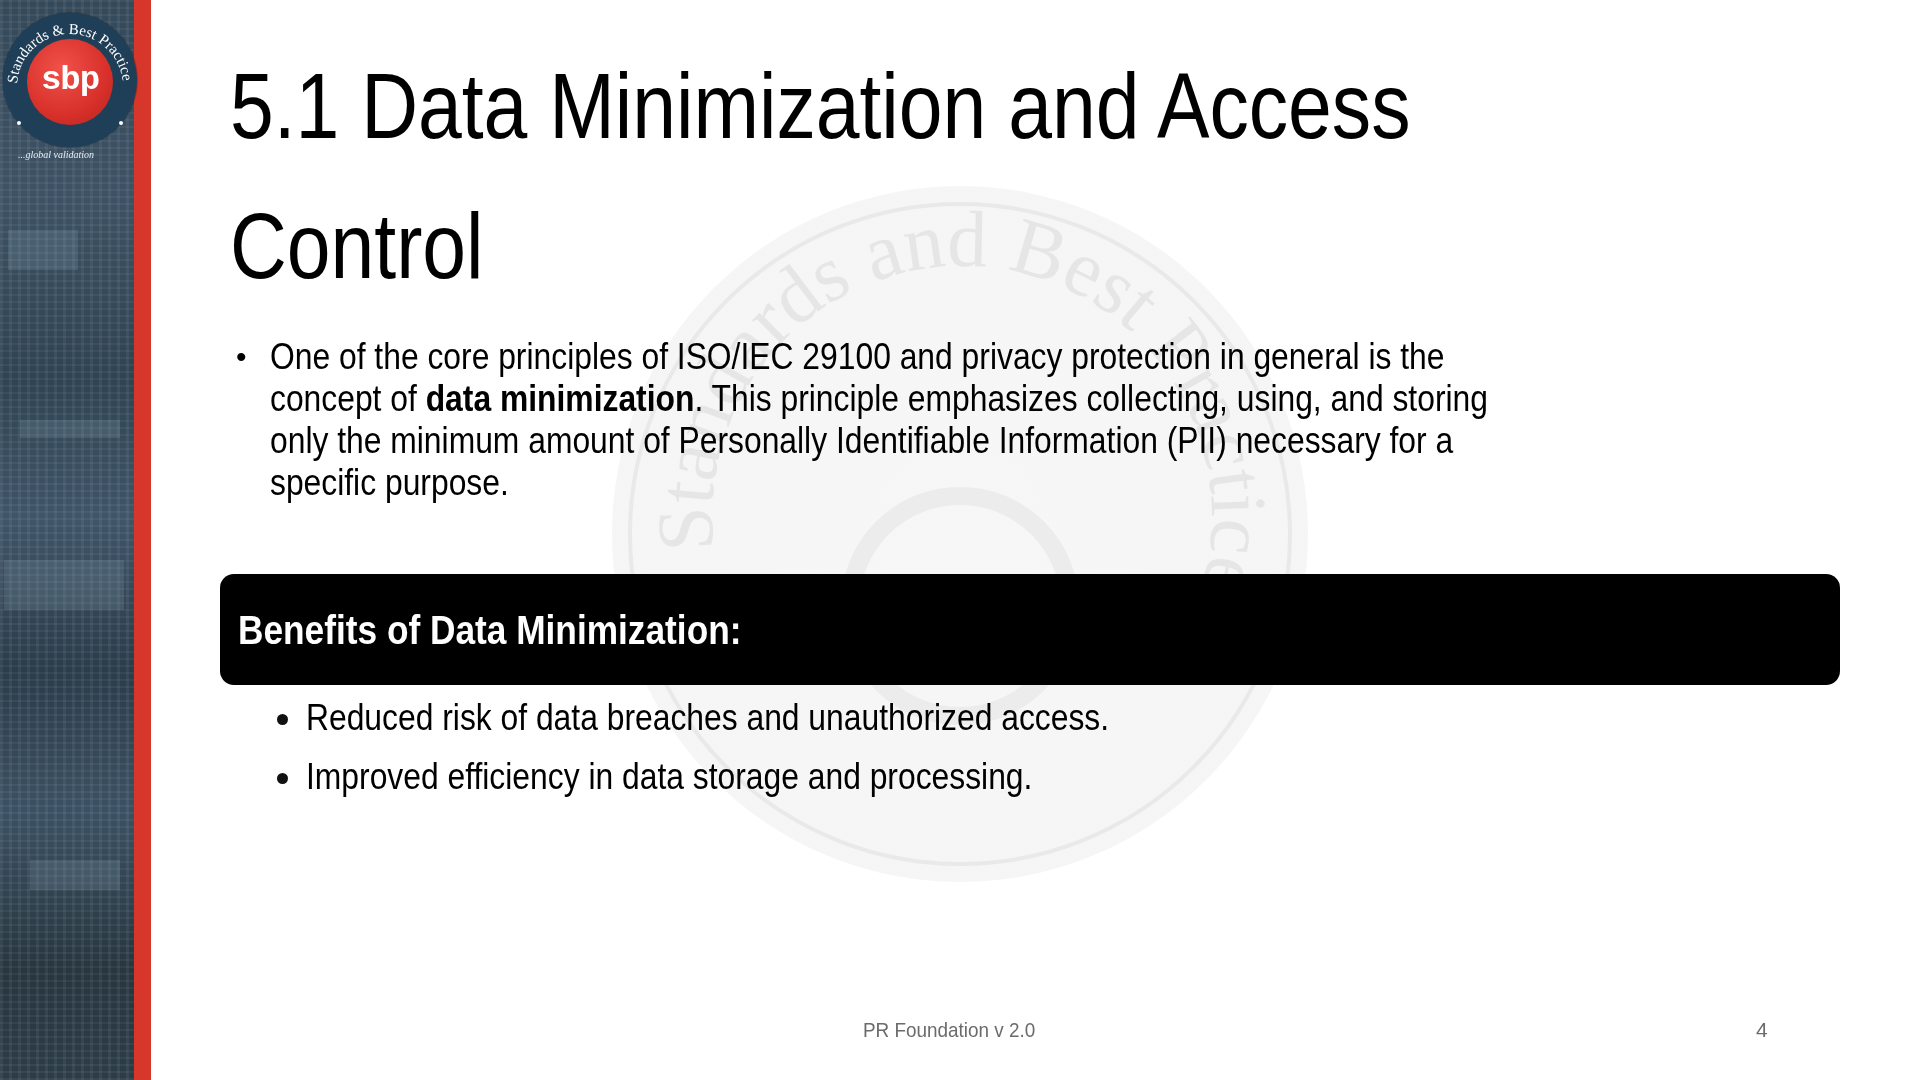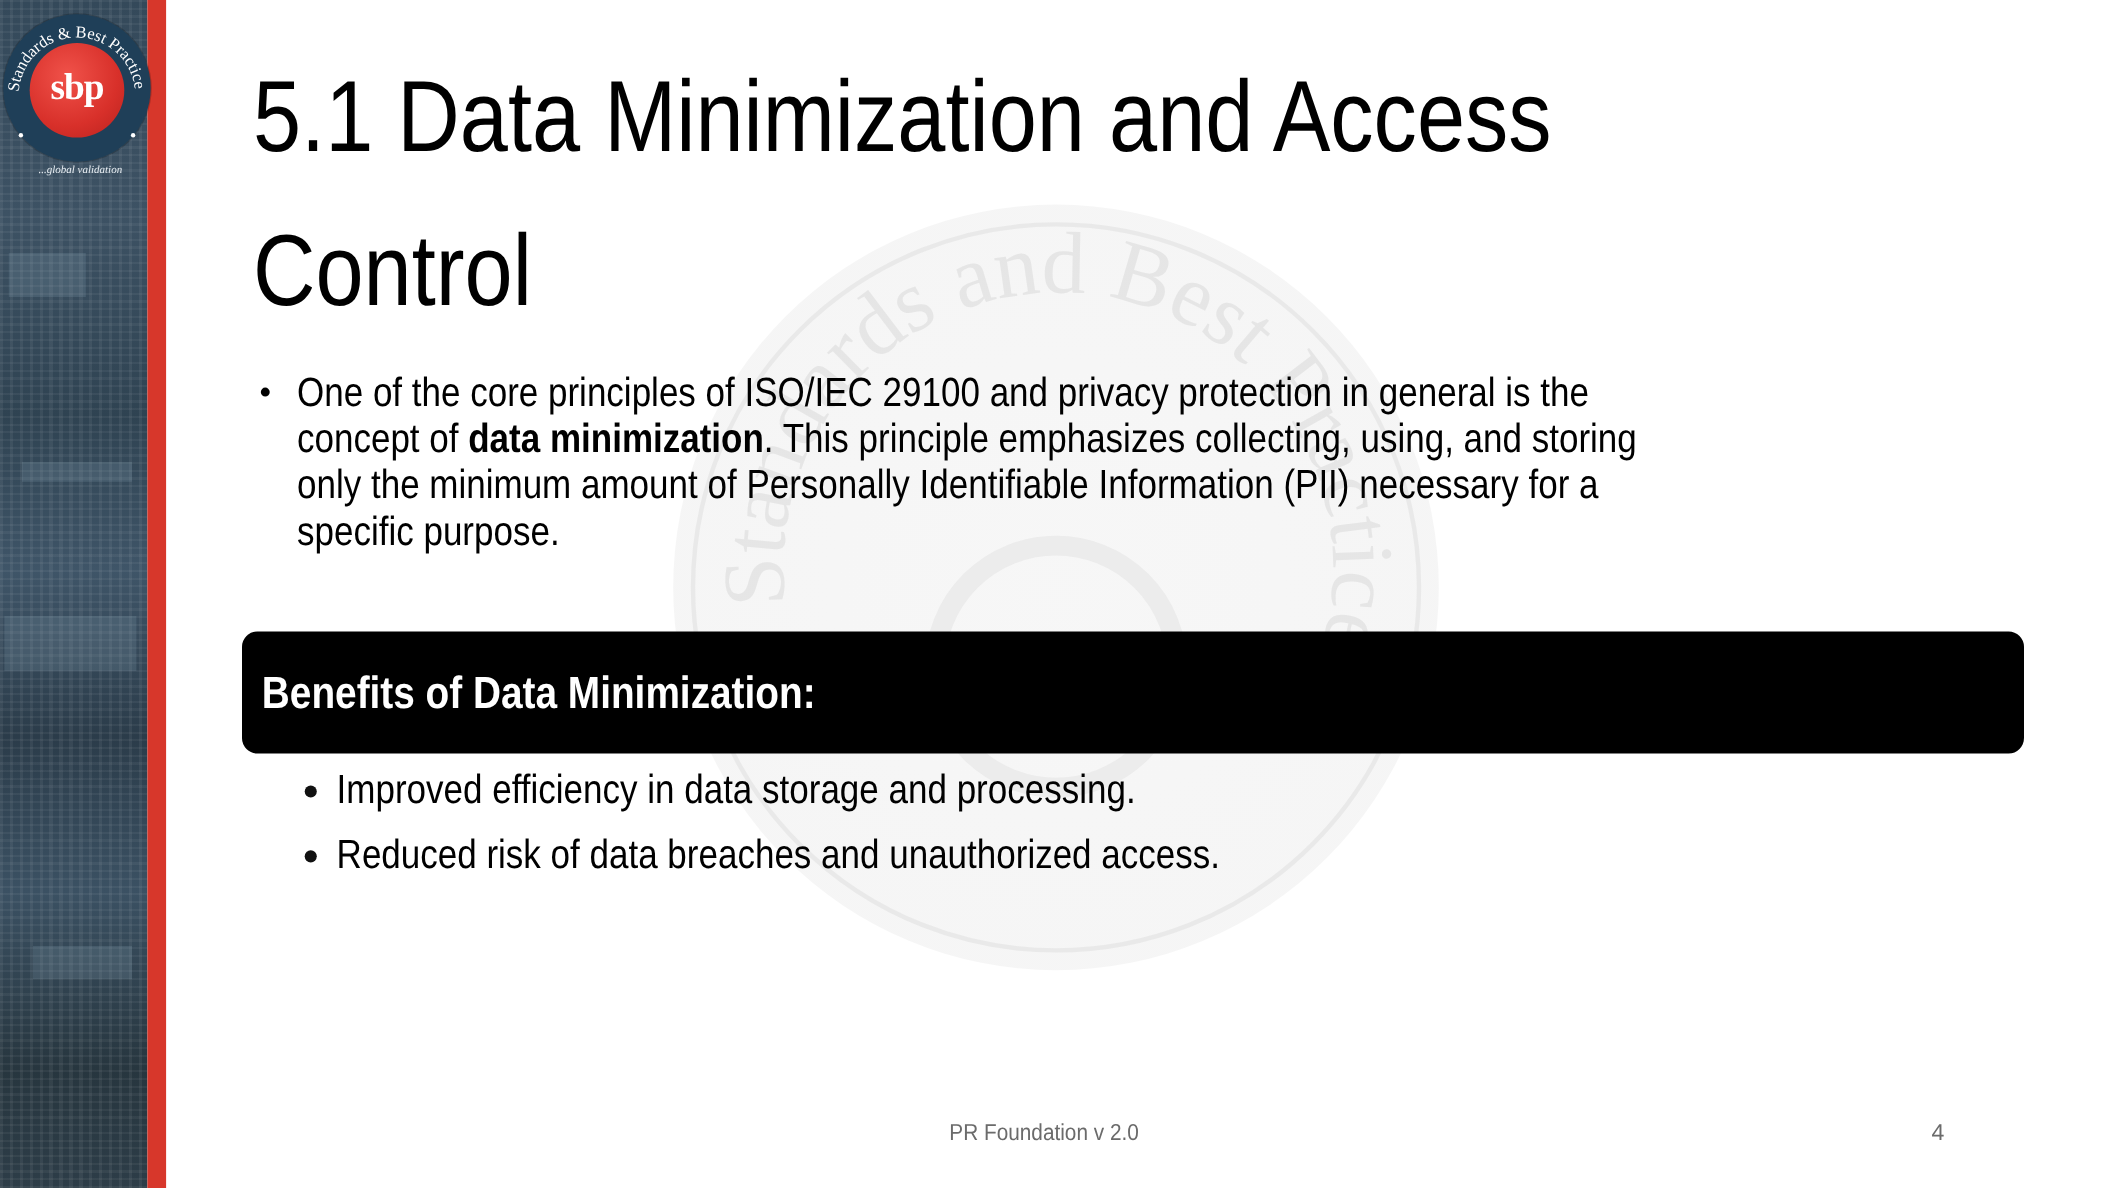--- a/index.html
+++ b/index.html
@@ -31,25 +31,25 @@
     box-shadow: 0 0 0 1px rgba(0,0,0,0.2);
   }
   .logo .inner {
     position: absolute; left: 24px; top: 26px; width: 86px; height: 86px;
     border-radius: 50%;
     background: radial-gradient(circle at 40% 35%, #f0524a 0%, #d8302a 60%, #b8221e 100%);
   }
   .logo .mark {
     position: absolute; left: 0; right: 0; top: 22px; text-align: center;
     color: #fff; font-weight: bold; font-size: 34px; letter-spacing: -1px;
-    font-family: Liberation Serif, serif;
+    font-family: Liberation Mono, monospace;
   }
   .logo svg { position: absolute; left: 0; top: 0; }
   .logo-tag {
-    position: absolute; left: 18px; top: 149px; width: 110px; text-align: center;
+    position: absolute; left: 18px; top: 149px; width: 110px; text-align: left;
     font-family: "Liberation Serif", serif; font-style: italic; font-size: 10px; color: #e8eef3;
   }
   
   .watermark {
     position: absolute; left: 612px; top: 186px; width: 696px; height: 696px;
     border-radius: 50%;
     background: radial-gradient(circle, rgba(240,240,240,0.55) 0%, rgba(236,236,236,0.5) 70%, rgba(238,238,238,0.35) 100%);
   }
   .watermark svg { position: absolute; left: 0; top: 0; }
   
@@ -155,22 +155,22 @@
   </div>
 </div>
 
 <div class="banner">
   <div class="label">Benefits of Data Minimization:</div>
 </div>
 
 <div class="benefits">
   <div class="benefit">
     <span class="dot"></span>
-    <span class="text">Improved efficiency in data storage and processing.</span>
+    <span class="text">Reduced risk of data breaches and unauthorized access.</span>
   </div>
   <div class="benefit">
     <span class="dot"></span>
-    <span class="text">Reduced risk of data breaches and unauthorized access.</span>
+    <span class="text">Improved efficiency in data storage and processing.</span>
   </div>
 </div>
 
 <div class="footer-text">PR Foundation v 2.0</div>
 <div class="page-num">4</div>
 
 </body></html>

